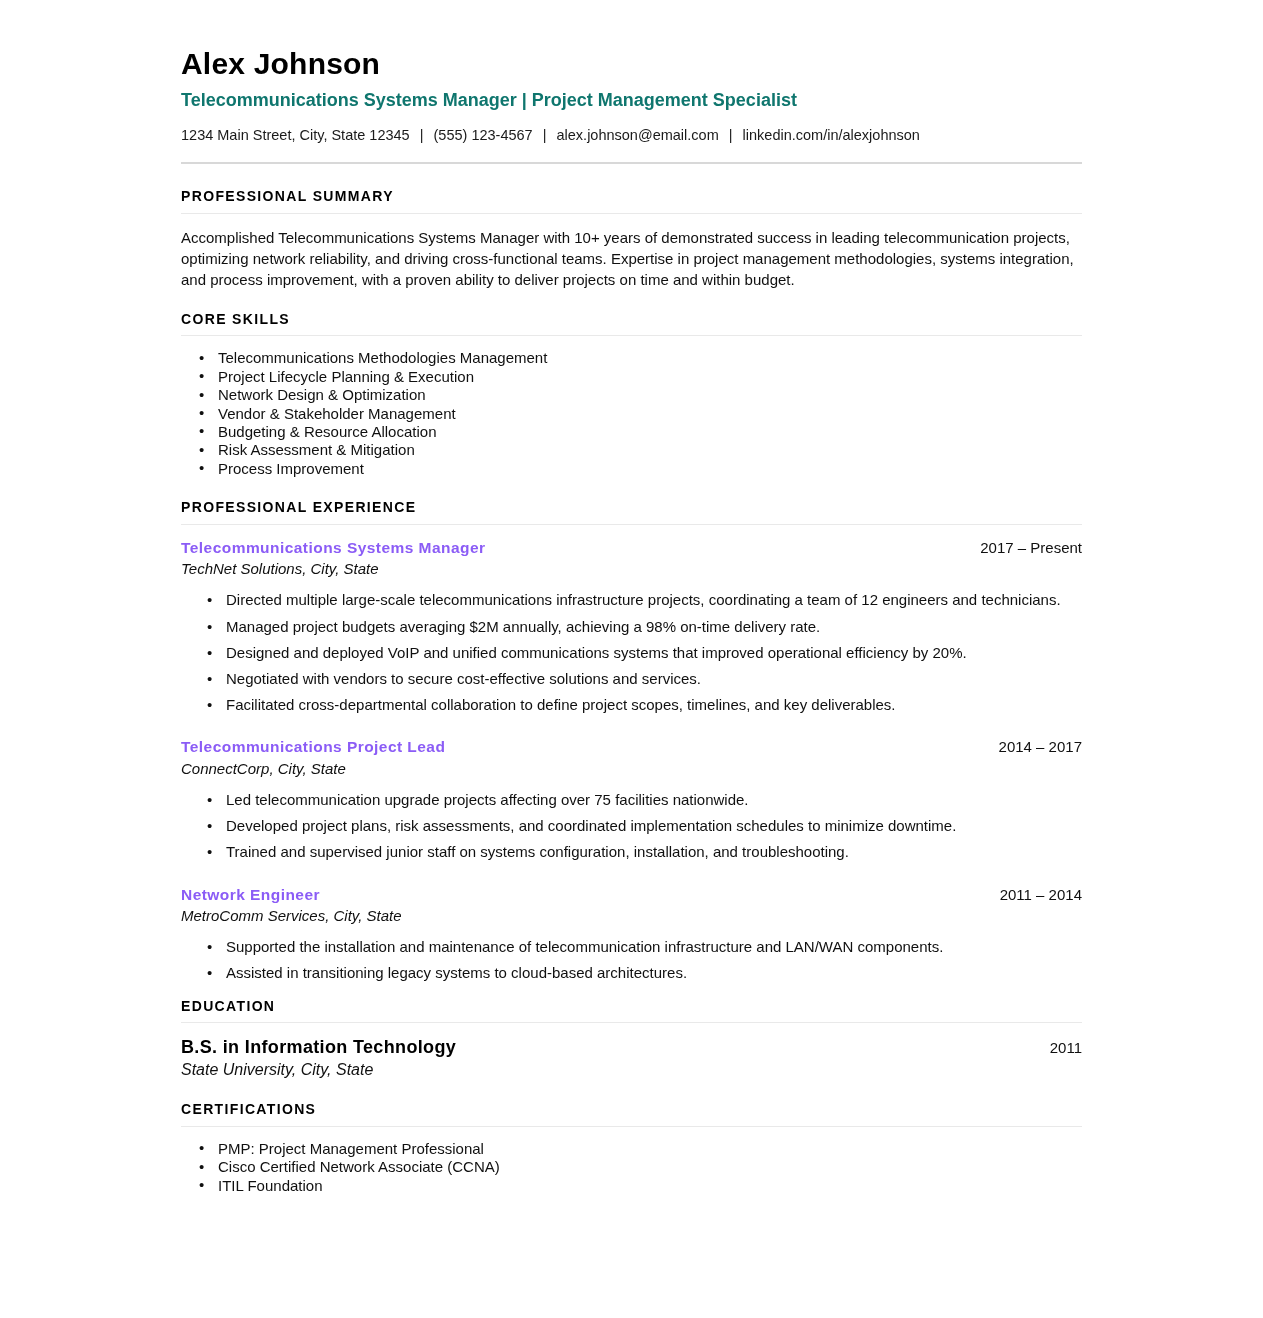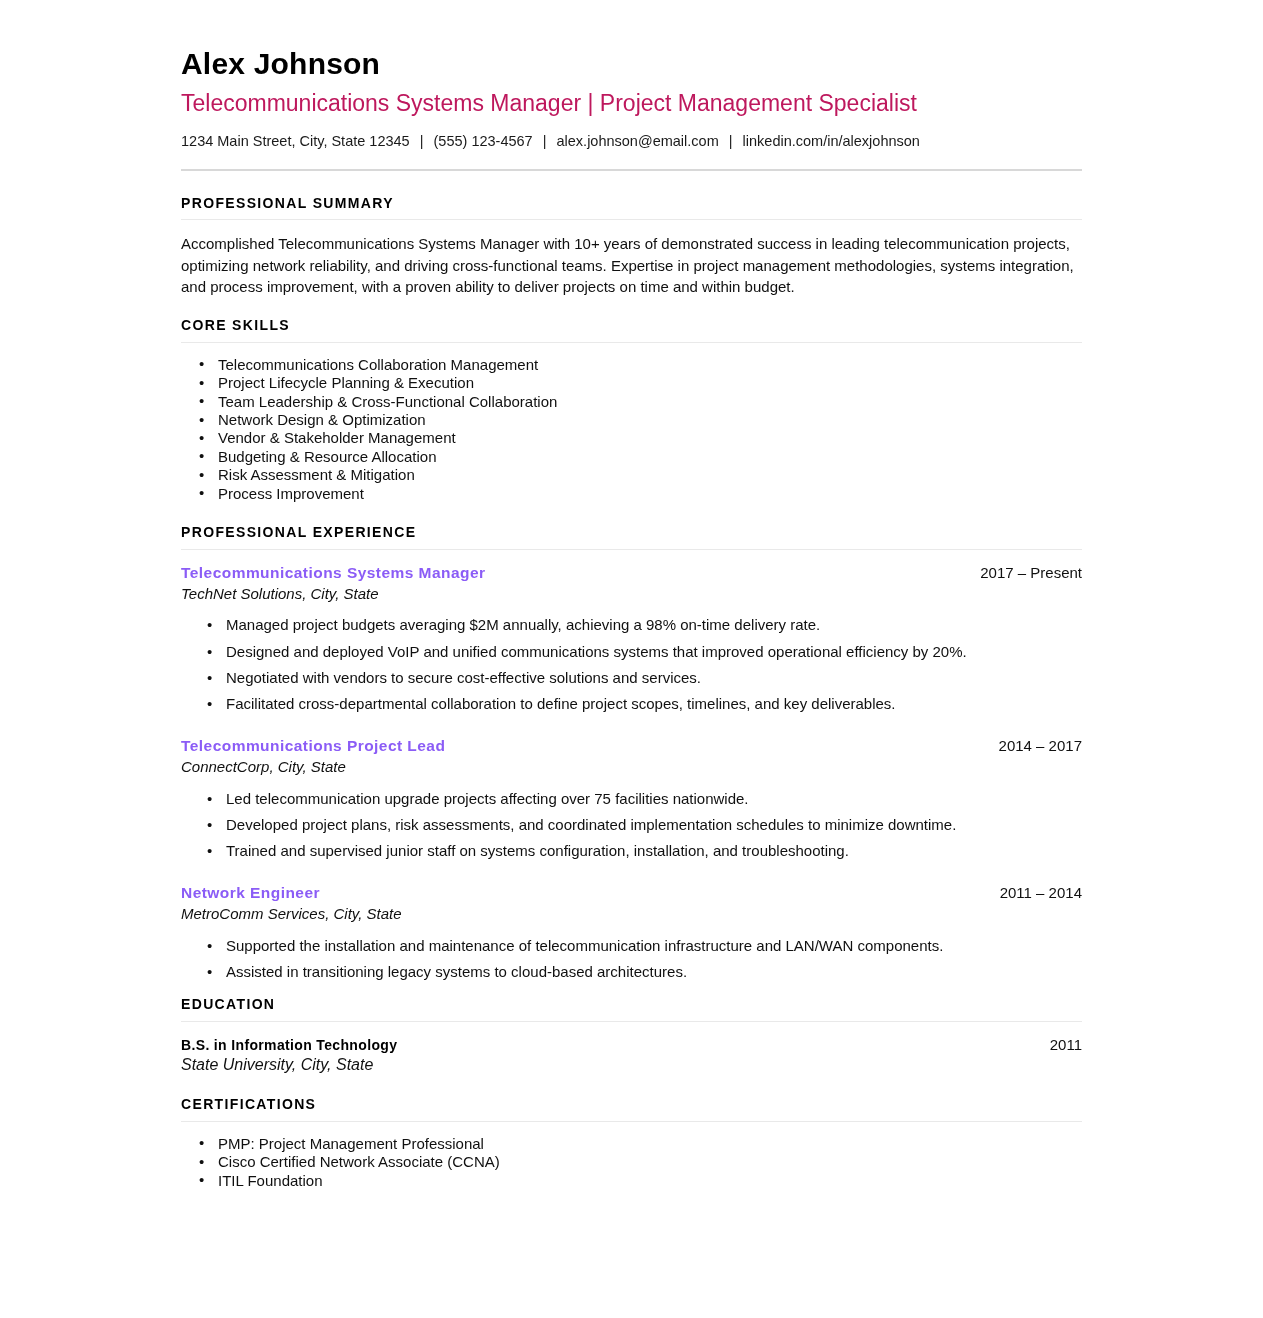--- a/index.html
+++ b/index.html
@@ -33,25 +33,25 @@
   
   .name {
     font-size: 30px;
     font-weight: bold;
     letter-spacing: 0.2px;
     line-height: 1.18;
     margin: 0 0 8px 0;
     color: #000;
   }
   .headline {
-    font-size: 23px;
-    font-weight: normal;
+    font-size: 18px;
+    font-weight: bold;
     line-height: 1.3;
     margin: 0 0 13px 0;
-    color: #be185d;
+    color: #0f766e;
   }
   .contact-line {
     font-size: 14.5px;
     line-height: 1.35;
     color: #1a1a1a;
     margin: 0 0 17px 0;
     white-space: nowrap;
   }
   .contact-sep {
     padding: 0 6px;
@@ -178,21 +178,21 @@
 
   
   .edu-entry { margin: 0 0 20px 0; }
   .edu-head {
     display: flex;
     align-items: baseline;
     justify-content: space-between;
     gap: 18px;
   }
   .edu-degree {
-    font-size: 14px;
+    font-size: 18px;
     font-weight: bold;
     letter-spacing: 0.35px;
     color: #000;
     line-height: 1.3;
   }
   .edu-year {
     font-size: 15px;
     color: #101010;
     line-height: 1.3;
     white-space: nowrap;
@@ -230,42 +230,42 @@
     <div class="section">
       <div class="section-title">PROFESSIONAL SUMMARY</div>
       <hr class="section-rule">
       <p class="summary-text">Accomplished Telecommunications Systems Manager with 10+ years of demonstrated success in leading telecommunication projects, optimizing network reliability, and driving cross-functional teams. Expertise in project management methodologies, systems integration, and process improvement, with a proven ability to deliver projects on time and within budget.</p>
     </div>
 
     <div class="section skills-block">
       <div class="section-title">CORE SKILLS</div>
       <hr class="section-rule">
       <ul class="plain-list">
-        <li>Telecommunications Collaboration Management</li>
+        <li>Telecommunications Methodologies Management</li>
         <li>Project Lifecycle Planning &amp; Execution</li>
-        <li>Team Leadership &amp; Cross-Functional Collaboration</li>
         <li>Network Design &amp; Optimization</li>
         <li>Vendor &amp; Stakeholder Management</li>
         <li>Budgeting &amp; Resource Allocation</li>
         <li>Risk Assessment &amp; Mitigation</li>
         <li>Process Improvement</li>
       </ul>
     </div>
 
     <div class="section">
       <div class="section-title">PROFESSIONAL EXPERIENCE</div>
       <hr class="section-rule">
 
       <div class="exp-entry">
         <div class="exp-head">
           <span class="exp-title">Telecommunications Systems Manager</span>
           <span class="exp-dates">2017 – Present</span>
         </div>
         <div class="exp-company">TechNet Solutions, City, State</div>
         <ul class="exp-list">
+          <li>Directed multiple large-scale telecommunications infrastructure projects, coordinating a team of 12 engineers and technicians.</li>
           <li>Managed project budgets averaging $2M annually, achieving a 98% on-time delivery rate.</li>
           <li>Designed and deployed VoIP and unified communications systems that improved operational efficiency by 20%.</li>
           <li>Negotiated with vendors to secure cost-effective solutions and services.</li>
           <li>Facilitated cross-departmental collaboration to define project scopes, timelines, and key deliverables.</li>
         </ul>
       </div>
 
       <div class="exp-entry">
         <div class="exp-head">
           <span class="exp-title">Telecommunications Project Lead</span>

